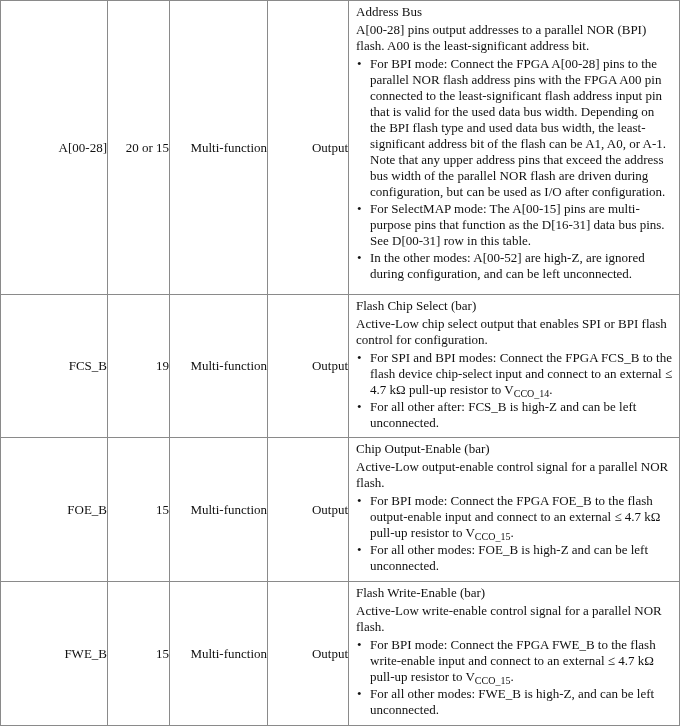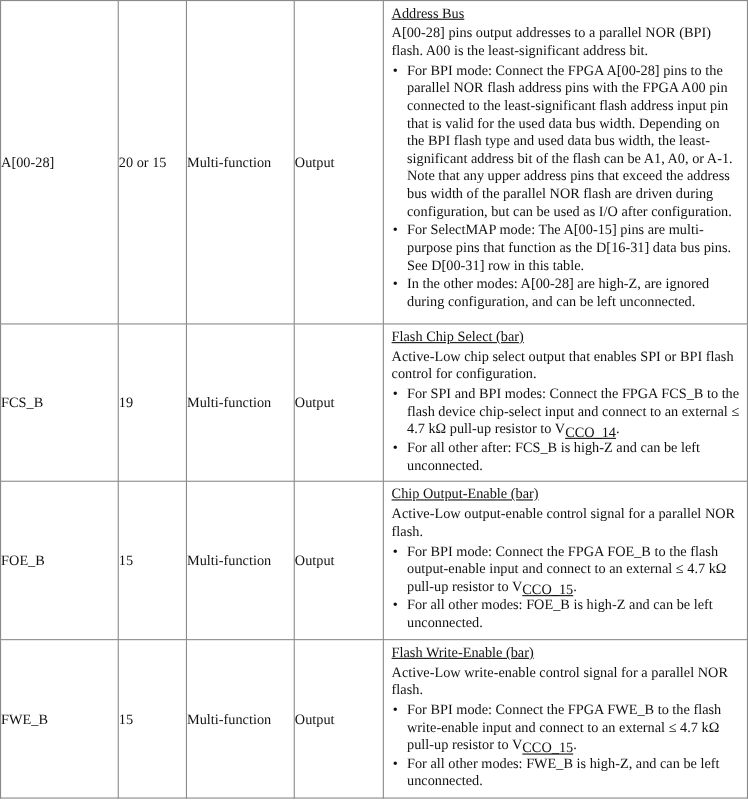--- a/index.html
+++ b/index.html
@@ -21,54 +21,52 @@
       margin: 0;
     }
     table.pin-table td {
       border: 1px solid #8a8a8a;
       font-size: 13px;
       line-height: 16px;
       vertical-align: middle;
       padding: 0;
     }
     td.c-name, td.c-bank, td.c-type, td.c-dir {
-      text-align: left;
+      text-align: right;
     }
     td.c-desc {
       padding: 3px 6px 5px 7px !important;
       vertical-align: top !important;
       text-align: left;
     }
     .desc-title {
       margin: 0 0 2px 0;
-      text-decoration: underline;
     }
     .desc-text {
       margin: 0 0 2px 0;
     }
     ul.bullets {
       margin: 0;
       padding: 0;
       list-style: none;
     }
     ul.bullets li {
       position: relative;
       padding-left: 14px;
       margin: 0 0 1px 0;
     }
     ul.bullets li .bullet-dot {
       position: absolute;
       left: 1px;
       top: 0;
     }
     sub {
-      font-size: 13px;
+      font-size: 10px;
       line-height: 0;
       vertical-align: -3px;
-      text-decoration: underline;
     }
   </style>
 </head>
 <body>
 
 <table class="pin-table">
   <colgroup>
     <col style="width:107px">
     <col style="width:62px">
     <col style="width:98px">
@@ -81,21 +79,21 @@
       <td class="c-name">A[00-28]</td>
       <td class="c-bank">20 or 15</td>
       <td class="c-type">Multi-function</td>
       <td class="c-dir">Output</td>
       <td class="c-desc">
         <div class="desc-title">Address Bus</div>
         <div class="desc-text">A[00-28] pins output addresses to a parallel NOR (BPI) flash. A00 is the least-significant address bit.</div>
         <ul class="bullets">
           <li><span class="bullet-dot">•</span><span>For BPI mode: Connect the FPGA A[00-28] pins to the parallel NOR flash address pins with the FPGA A00 pin connected to the least-significant flash address input pin that is valid for the used data bus width. Depending on the BPI flash type and used data bus width, the least-significant address bit of the flash can be A1, A0, or A-1. Note that any upper address pins that exceed the address bus width of the parallel NOR flash are driven during configuration, but can be used as I/O after configuration.</span></li>
           <li><span class="bullet-dot">•</span><span>For SelectMAP mode: The A[00-15] pins are multi-purpose pins that function as the D[16-31] data bus pins. See D[00-31] row in this table.</span></li>
-          <li><span class="bullet-dot">•</span><span>In the other modes: A[00-28] are high-Z, are ignored during configuration, and can be left unconnected.</span></li>
+          <li><span class="bullet-dot">•</span><span>In the other modes: A[00-52] are high-Z, are ignored during configuration, and can be left unconnected.</span></li>
         </ul>
       </td>
     </tr>
 
     <tr style="height:142px">
       <td class="c-name">FCS_B</td>
       <td class="c-bank">19</td>
       <td class="c-type">Multi-function</td>
       <td class="c-dir">Output</td>
       <td class="c-desc">

